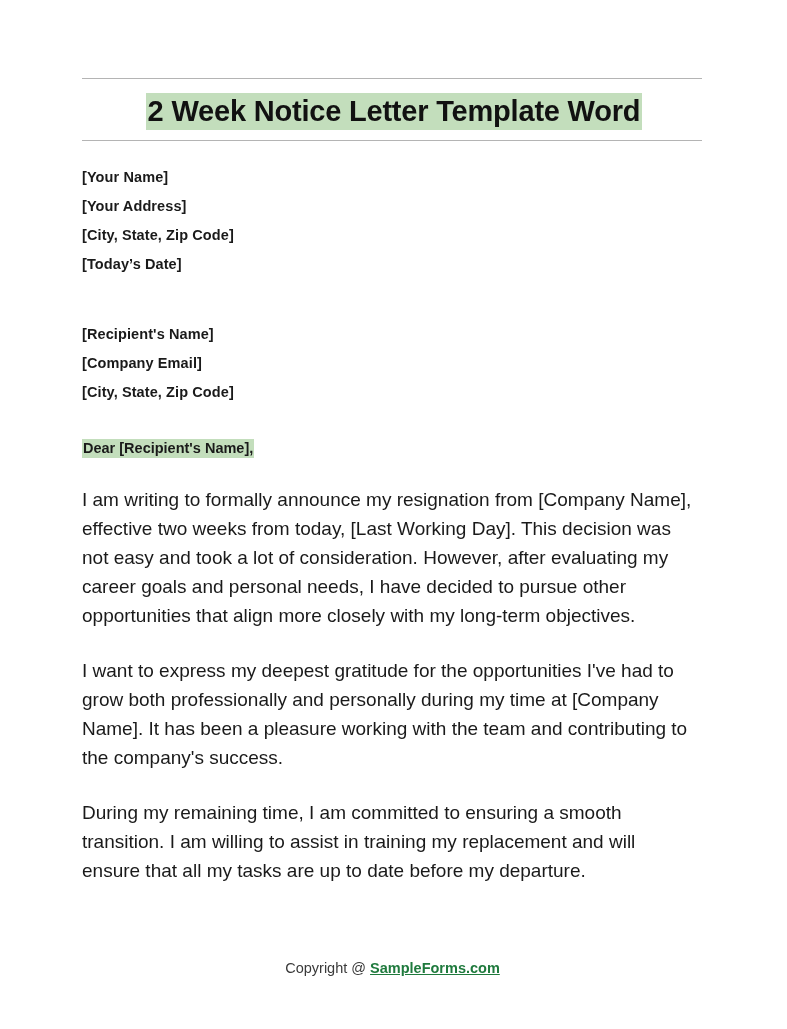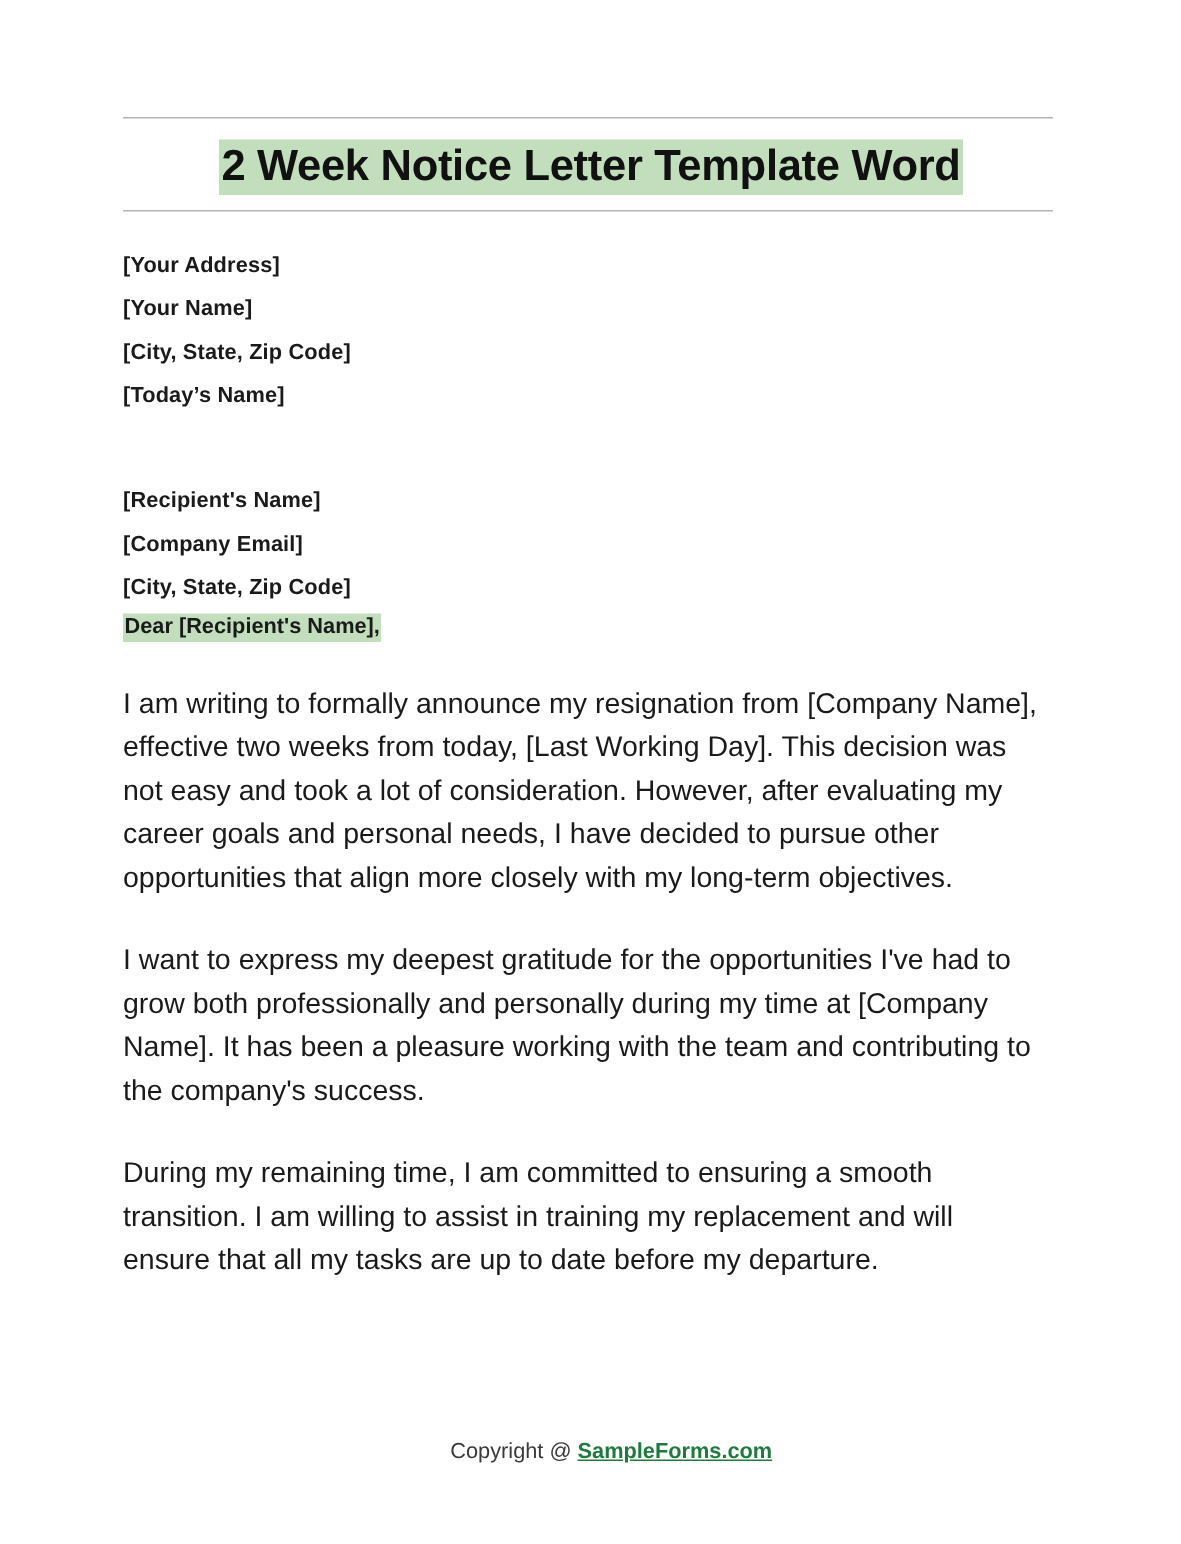--- a/index.html
+++ b/index.html
@@ -57,39 +57,40 @@
     font-size: 14.5px;
     font-weight: bold;
     color: #1a1a1a;
     line-height: 29px;
     letter-spacing: 0.1px;
   }
   .recipient-block {
     margin-top: 41px;
   }
   .salutation {
+    margin-top: 30px;
     font-size: 14.5px;
     font-weight: bold;
     line-height: 22px;
   }
   .salutation span.hl {
     background: #c3debc;
     padding: 1px 1px 2px 1px;
   }
   .para {
     font-size: 19px;
     line-height: 29px;
     color: #1a1a1a;
     margin-top: 26px;
     text-align: left;
     width: 613px;
   }
   .footer {
     position: absolute;
-    left: 15px;
+    left: 0;
     top: 960px;
     width: 695px;
     text-align: center;
     font-size: 14.5px;
     color: #3a3a3a;
     padding-left: 90px;
     box-sizing: border-box;
   }
   .footer .brand {
     color: #1f7a3d;
@@ -104,24 +105,24 @@
 
   <div class="doc">
 
     <div class="title-rule-top"></div>
 
     <h1 class="doc-title"><span class="hl">2 Week Notice Letter Template Word</span></h1>
 
     <div class="title-rule-bottom"></div>
 
     <div class="block">
+      <div class="field-line">[Your Name]</div>
       <div class="field-line">[Your Address]</div>
-      <div class="field-line">[Your Name]</div>
       <div class="field-line">[City, State, Zip Code]</div>
-      <div class="field-line">[Today’s Name]</div>
+      <div class="field-line">[Today’s Date]</div>
     </div>
 
     <div class="recipient-block">
       <div class="field-line">[Recipient's Name]</div>
       <div class="field-line">[Company Email]</div>
       <div class="field-line">[City, State, Zip Code]</div>
     </div>
 
     <div class="salutation"><span class="hl">Dear [Recipient's Name],</span></div>
 

